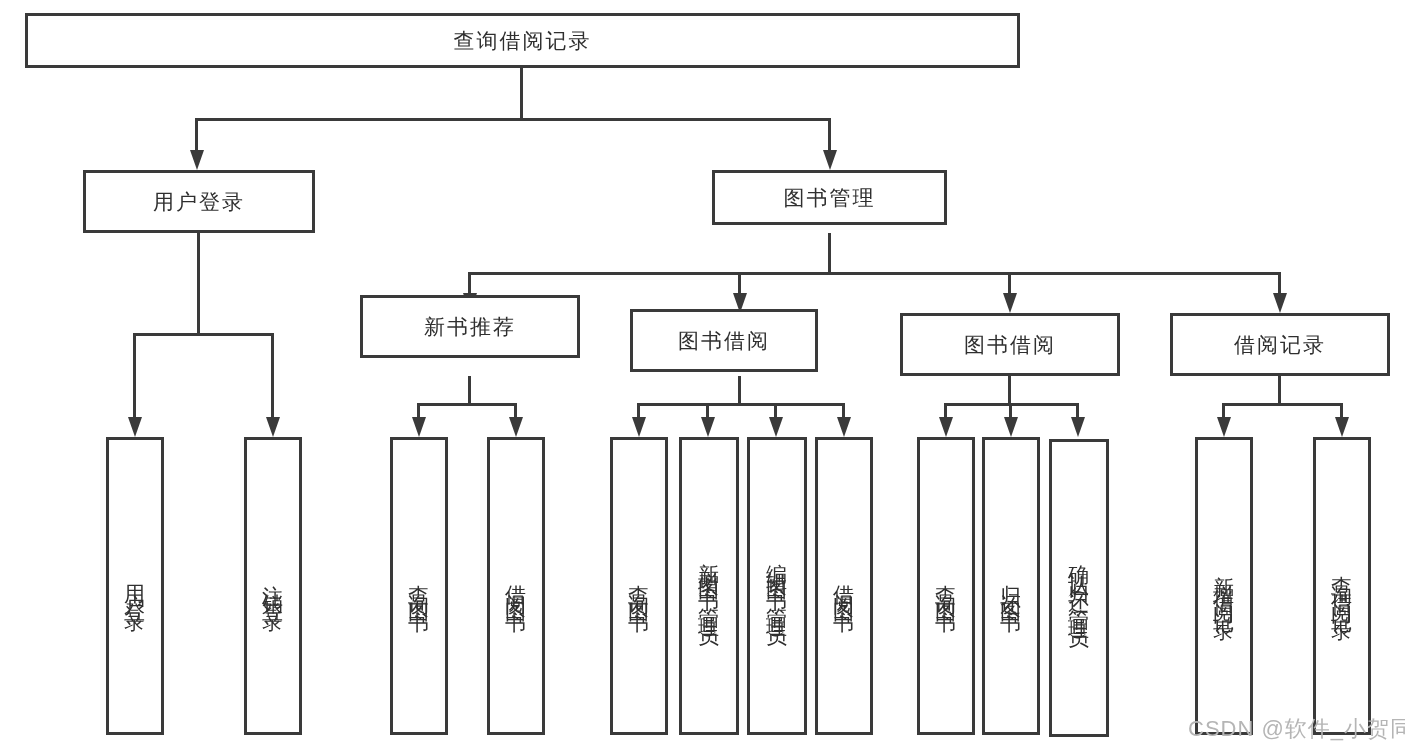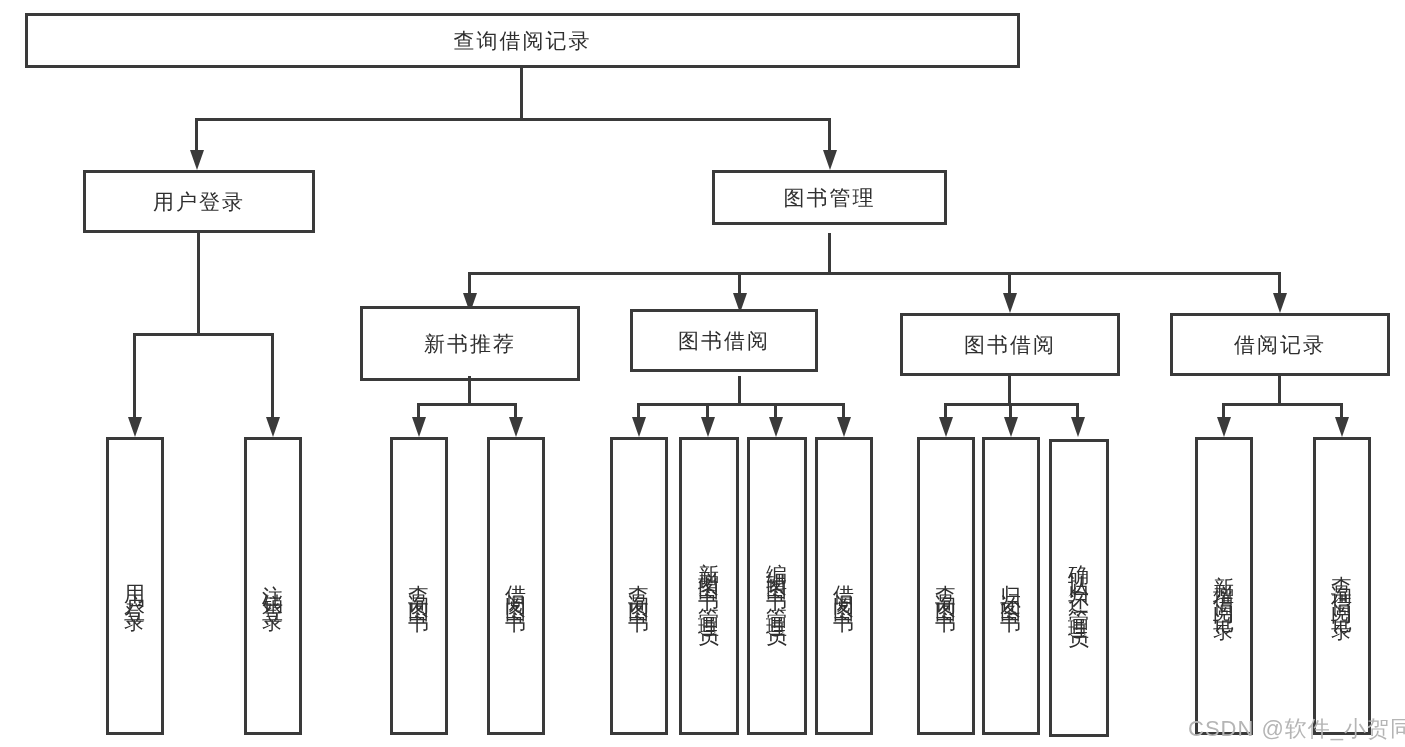--- a/index.html
+++ b/index.html
@@ -78,21 +78,21 @@
   <div class="line" style="left:468px;top:272px;width:813px;height:3px"></div>
   <div class="line" style="left:468px;top:272px;width:3px;height:23px"></div>
   <div class="line" style="left:738px;top:272px;width:3px;height:23px"></div>
   <div class="line" style="left:1008px;top:272px;width:3px;height:23px"></div>
   <div class="line" style="left:1278px;top:272px;width:3px;height:23px"></div>
   <div class="arrow" style="left:463px;top:293px"></div>
   <div class="arrow" style="left:733px;top:293px"></div>
   <div class="arrow" style="left:1003px;top:293px"></div>
   <div class="arrow" style="left:1273px;top:293px"></div>
 
-  <div class="hbox" style="left:360px;top:306px;width:220px;height:75px">新书推荐</div>
+  <div class="hbox" style="left:360px;top:295px;width:220px;height:63px">新书推荐</div>
   <div class="hbox" style="left:630px;top:309px;width:188px;height:63px">图书借阅</div>
   <div class="hbox" style="left:900px;top:313px;width:220px;height:63px">图书借阅</div>
   <div class="hbox" style="left:1170px;top:313px;width:220px;height:63px">借阅记录</div>
 
   <div class="line" style="left:468px;top:376px;width:3px;height:30px"></div>
   <div class="line" style="left:417px;top:403px;width:100px;height:3px"></div>
   <div class="line" style="left:417px;top:403px;width:3px;height:16px"></div>
   <div class="line" style="left:514px;top:403px;width:3px;height:16px"></div>
   <div class="arrow" style="left:412px;top:417px"></div>
   <div class="arrow" style="left:509px;top:417px"></div>

